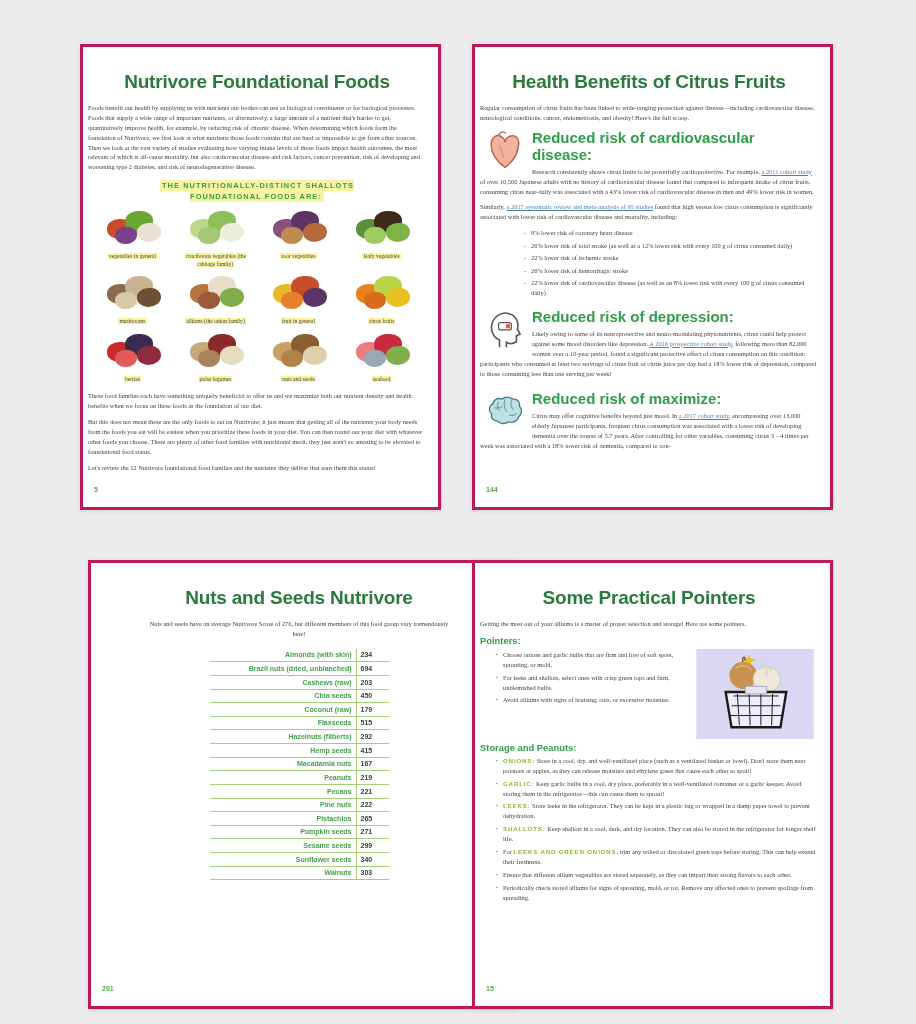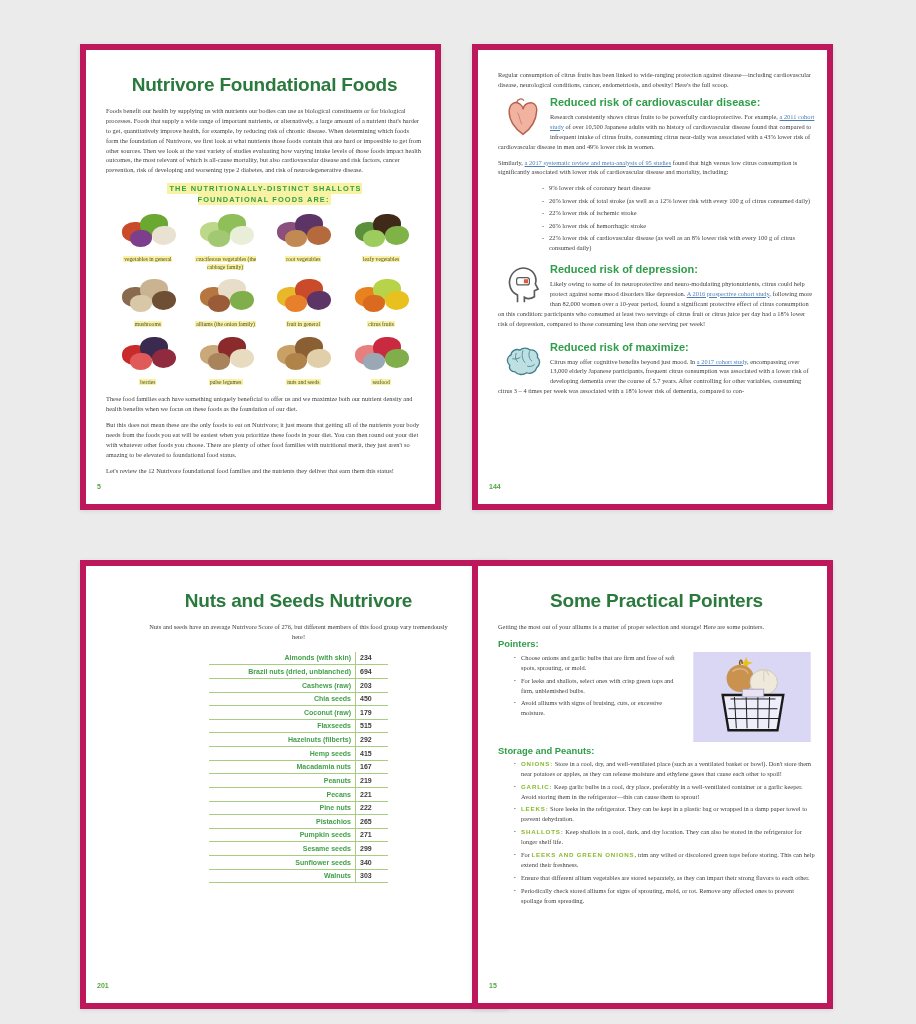--- a/index.html
+++ b/index.html
@@ -1,38 +1,38 @@
 <!DOCTYPE html>
 <html><head>
 <meta charset="utf-8">
 <style>
   html,body{margin:0;padding:0;}
   body{background:#ebebeb;font-family:"Liberation Serif",serif;}
   .canvas{position:relative;width:916px;height:1024px;background:#ebebeb;overflow:hidden;}
-  .page{position:absolute;background:#ffffff;border:6px solid #be185d;box-shadow:0 1px 4px rgba(0,0,0,.10);box-sizing:border-box;padding:20px 12px 14px 20px;overflow:hidden;}
+  .page{position:absolute;background:#ffffff;border:3px solid #be185d;box-shadow:0 1px 4px rgba(0,0,0,.10);box-sizing:border-box;padding:20px 12px 14px 5px;overflow:hidden;}
   .page.p1{left:80px;top:44px;width:361px;height:466px;}
   .page.p2{left:472px;top:44px;width:361px;height:466px;}
-  .page.p3{left:80px;top:560px;width:429px;height:449px;}
+  .page.p3{left:88px;top:560px;width:429px;height:449px;}
   .page.p4{left:472px;top:560px;width:361px;height:449px;}
   .doc-title{font-family:"Liberation Sans",sans-serif;font-weight:bold;font-size:19px;letter-spacing:-.2px;color:#2b7a3d;text-align:center;margin:4px 0 10px 0;line-height:1.15;}
   .body-p{font-size:6.4px;line-height:1.55;color:#3f3f3f;margin:0 0 6px 0;text-align:left;}
   .hl-heading{text-align:center;margin:8px auto 8px auto;max-width:250px;font-family:"Liberation Sans",sans-serif;font-weight:bold;font-size:7.4px;letter-spacing:1.1px;color:#33a04a;line-height:1.5;}
   .hl-heading span{background:#f8f2a2;padding:1px 2px;}
   .food-grid{display:grid;grid-template-columns:repeat(4,1fr);column-gap:6px;row-gap:8px;margin:2px 6px 8px 6px;}
   .food-item{text-align:center;}
   .food-photo{position:relative;width:60px;height:38px;margin:0 auto 3px auto;}
   .food-photo .dot{position:absolute;border-radius:50% 45% 55% 50%;}
   .food-label{font-size:5.6px;line-height:1.5;color:#4c4c34;}
   .food-label span{background:#f8f2a2;padding:0 1px;}
   .pagenum{position:absolute;left:11px;bottom:14px;font-family:"Liberation Sans",sans-serif;font-weight:bold;font-size:7px;color:#55a845;}
   
   .section{margin:4px 0 6px 0;overflow:visible;}
   .sec-icon{float:left;width:38px;height:42px;margin:0 8px 2px 6px;}
   .sec-icon svg{width:100%;height:100%;}
-  .sec-heading{font-family:"Liberation Sans",sans-serif;font-weight:bold;font-size:11px;color:#2f9e49;margin:2px 0 4px 0;}
+  .sec-heading{font-family:"Liberation Sans",sans-serif;font-weight:bold;font-size:15px;color:#2f9e49;margin:2px 0 4px 0;}
   .link{color:#4d7fb5;text-decoration:underline;cursor:pointer;}
   .bullets{margin:2px 0 4px 0;padding:0 0 0 44px;list-style:none;}
   .bullets li{font-size:6.4px;line-height:1.55;color:#3f3f3f;margin:0 0 2.5px 0;position:relative;padding-left:7px;}
   .bullets li:before{content:"-";position:absolute;left:0;top:0;color:#3f3f3f;}
   
   .center-p{text-align:center;margin:0 auto 10px auto;max-width:310px;}
   .score-table{margin:4px auto 0 auto;border-collapse:collapse;}
   .score-table td{border-bottom:1px solid #a7cd80;padding:1.6px 4px;font-family:"Liberation Sans",sans-serif;font-size:7px;font-weight:bold;line-height:1.35;}
   .score-table td.n{color:#44a04b;text-align:right;border-right:1px solid #a7cd80;min-width:138px;}
   .score-table td.v{color:#3c3c3c;text-align:left;min-width:24px;}
@@ -167,20 +167,21 @@
           <div class="food-label"><span>seafood</span></div>
         </div>
       </div>
     <p class="body-p">These food families each have something uniquely beneficial to offer us and we maximize both our nutrient density and health benefits when we focus on these foods as the foundation of our diet.</p>
     <p class="body-p">But this does not mean these are the only foods to eat on Nutrivore; it just means that getting all of the nutrients your body needs from the foods you eat will be easiest when you prioritize these foods in your diet. You can then round out your diet with whatever other foods you choose. There are plenty of other food families with nutritional merit, they just aren't so amazing to be elevated to foundational food status.</p>
     <p class="body-p">Let's review the 12 Nutrivore foundational food families and the nutrients they deliver that earn them this status!</p>
     <div class="pagenum">5</div>
   </div>
 
   <div class="page p2">
+    <h1 class="doc-title">Health Benefits of Citrus Fruits</h1>
     <p class="body-p">Regular consumption of citrus fruits has been linked to wide-ranging protection against disease—including cardiovascular disease, neurological conditions, cancer, endometriosis, and obesity! Here's the full scoop.</p>
     <div id="citrus-sections">
         <div class="section">
           <div class="sec-icon"><svg viewBox="0 0 40 46" xmlns="http://www.w3.org/2000/svg">
               <path d="M13 7 C14 3 19 2 21 5" stroke="#b5614f" stroke-width="1.4" fill="none"></path>
               <path d="M20 42 C9 34 4 25 5 15 C6 8 12 5 17 9 C19 10.5 20 12.5 20 14.5 C20.5 12 22.5 9 25.5 8 C31.5 6 35.5 10 35 16 C34.5 26 30 35 20 42 Z" fill="#f2b2a0" stroke="#b5614f" stroke-width="1.6"></path>
               <path d="M14 18 C17 22 16 28 19 31" stroke="#c98a78" stroke-width="1.1" fill="none"></path>
             </svg></div>
           <div class="sec-heading">Reduced risk of cardiovascular disease:</div>
           <p class="body-p"><span>Research consistently shows citrus fruits to be powerfully cardioprotective. For example, </span><span class="link">a 2011 cohort study</span><span> of over 10,500 Japanese adults with no history of cardiovascular disease found that compared to infrequent intake of citrus fruits, consuming citrus near-daily was associated with a 43% lower risk of cardiovascular disease in men and 49% lower risk in women.</span></p>

